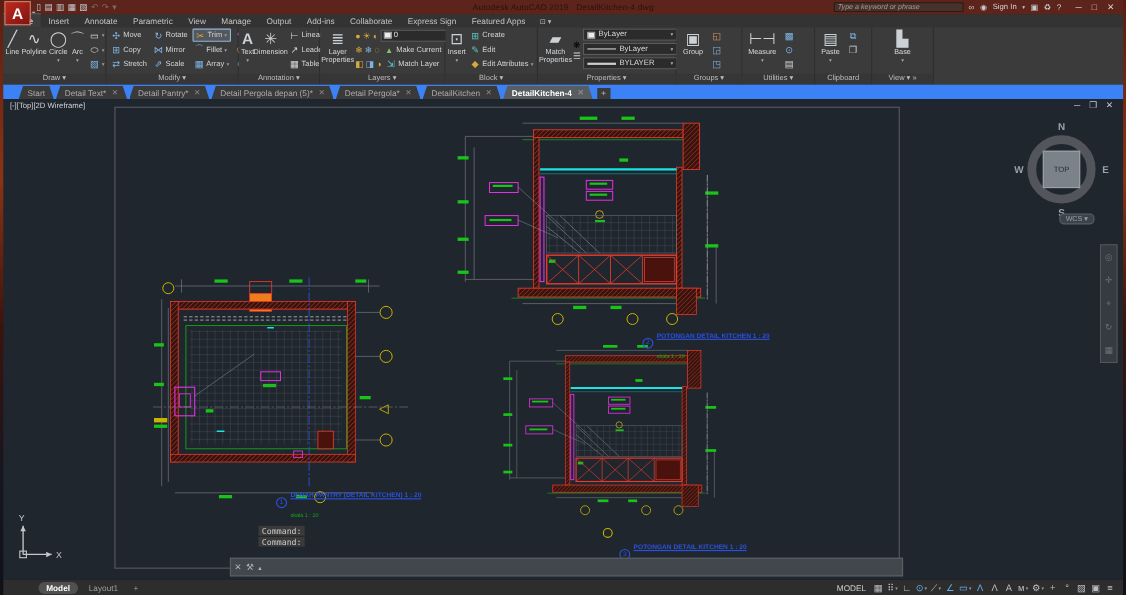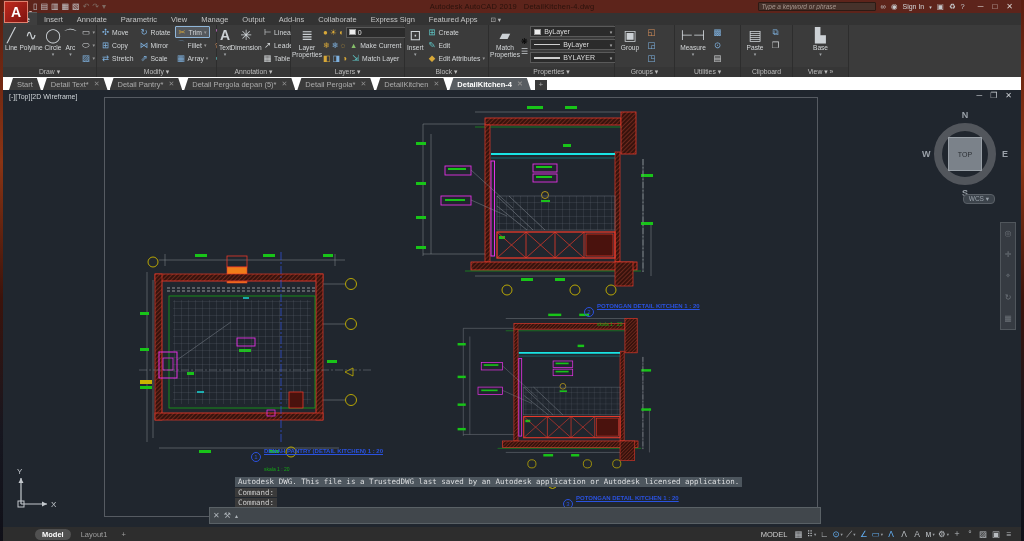--- a/index.html
+++ b/index.html
@@ -61,22 +61,22 @@
   .wsq { width:7px; height:6px; background:#ececec; border:1px solid #999; display:inline-block; }
   .ddar { margin-left:auto; font-size:5px; color:#aaa; }
   .pdrop { display:flex; align-items:center; gap:3px; background:#2b2b2b; border:1px solid #5a5a5a;
     height:11px; font-size:7px; color:#dcdcdc; padding:0 3px; width:86px; margin-bottom:1px; }
   .pline { flex:0 0 26px; border-top:1px solid #cfcfcf; }
   .pline.th { border-top:2px solid #cfcfcf; }
   .minirow { display:flex; gap:2px; align-items:center; height:12px; }
   .minirow .mi { font-size:8px; }
 
   
-  .filetabs { position:absolute; left:3px; right:3px; top:77px; height:13px; background:#ffffff;
-    display:flex; align-items:flex-end; padding-left:6px; gap:2px; }
+  .filetabs { position:absolute; left:3px; right:3px; top:77px; height:13px; background:#3b82f6;
+    display:flex; align-items:flex-end; padding-left:14px; gap:2px; }
   .ftab { height:12px; background:#3a3a3a; color:#ababab; font-size:7.5px; display:flex; align-items:center;
     gap:5px; padding:0 8px; clip-path:polygon(4px 0,calc(100% - 4px) 0,100% 100%,0 100%); }
   .ftab .x { color:#8b8b8b; font-size:7px; }
   .ftab.active { background:#585d62; color:#ffffff; font-weight:bold; }
   .ftab-add { width:12px; height:10px; background:#3a3a3a; color:#b0b0b0; font-size:8px; text-align:center;
     line-height:10px; margin-left:2px; }
 
   
   .canvas { position:absolute; left:3px; right:3px; top:90px; bottom:14px; background:#20262e; overflow:hidden; }
   .vplabel { position:absolute; left:6px; top:3px; font-size:7px; color:#cdd2d6; }
@@ -698,21 +698,20 @@
 
   <svg class="abs" style="left:8px;top:376px;" width="52" height="48">
     <path d="M10 38H36 M10 38V12" stroke="#c3c8cd" stroke-width="1.2" fill="none"></path>
     <path d="M36 38l-5 -2.5v5z M10 12l-2.5 5h5z" fill="#c3c8cd"></path>
     <rect x="7" y="35" width="6" height="6" fill="none" stroke="#c3c8cd" stroke-width="1"></rect>
     <text x="40" y="41" fill="#c3c8cd" font-size="8" font-family="Liberation Sans, sans-serif">X</text>
     <text x="6" y="8" fill="#c3c8cd" font-size="8" font-family="Liberation Sans, sans-serif">Y</text>
   </svg>
 
   <div class="cmdhist">
-    <div class="cmdline1">Autodesk DWG.  This file is a TrustedDWG last saved by an Autodesk application or Autodesk licensed application.</div>
     <div><span class="cmdchip">Command:</span></div>
     <div><span class="cmdchip">Command:</span></div>
   </div>
 
   <div class="cmdbar">
     <span class="tool">✕</span>
     <span class="tool">⚒</span>
     <span class="tool" style="font-size:6px;">▴</span>
   </div>
 </div>

